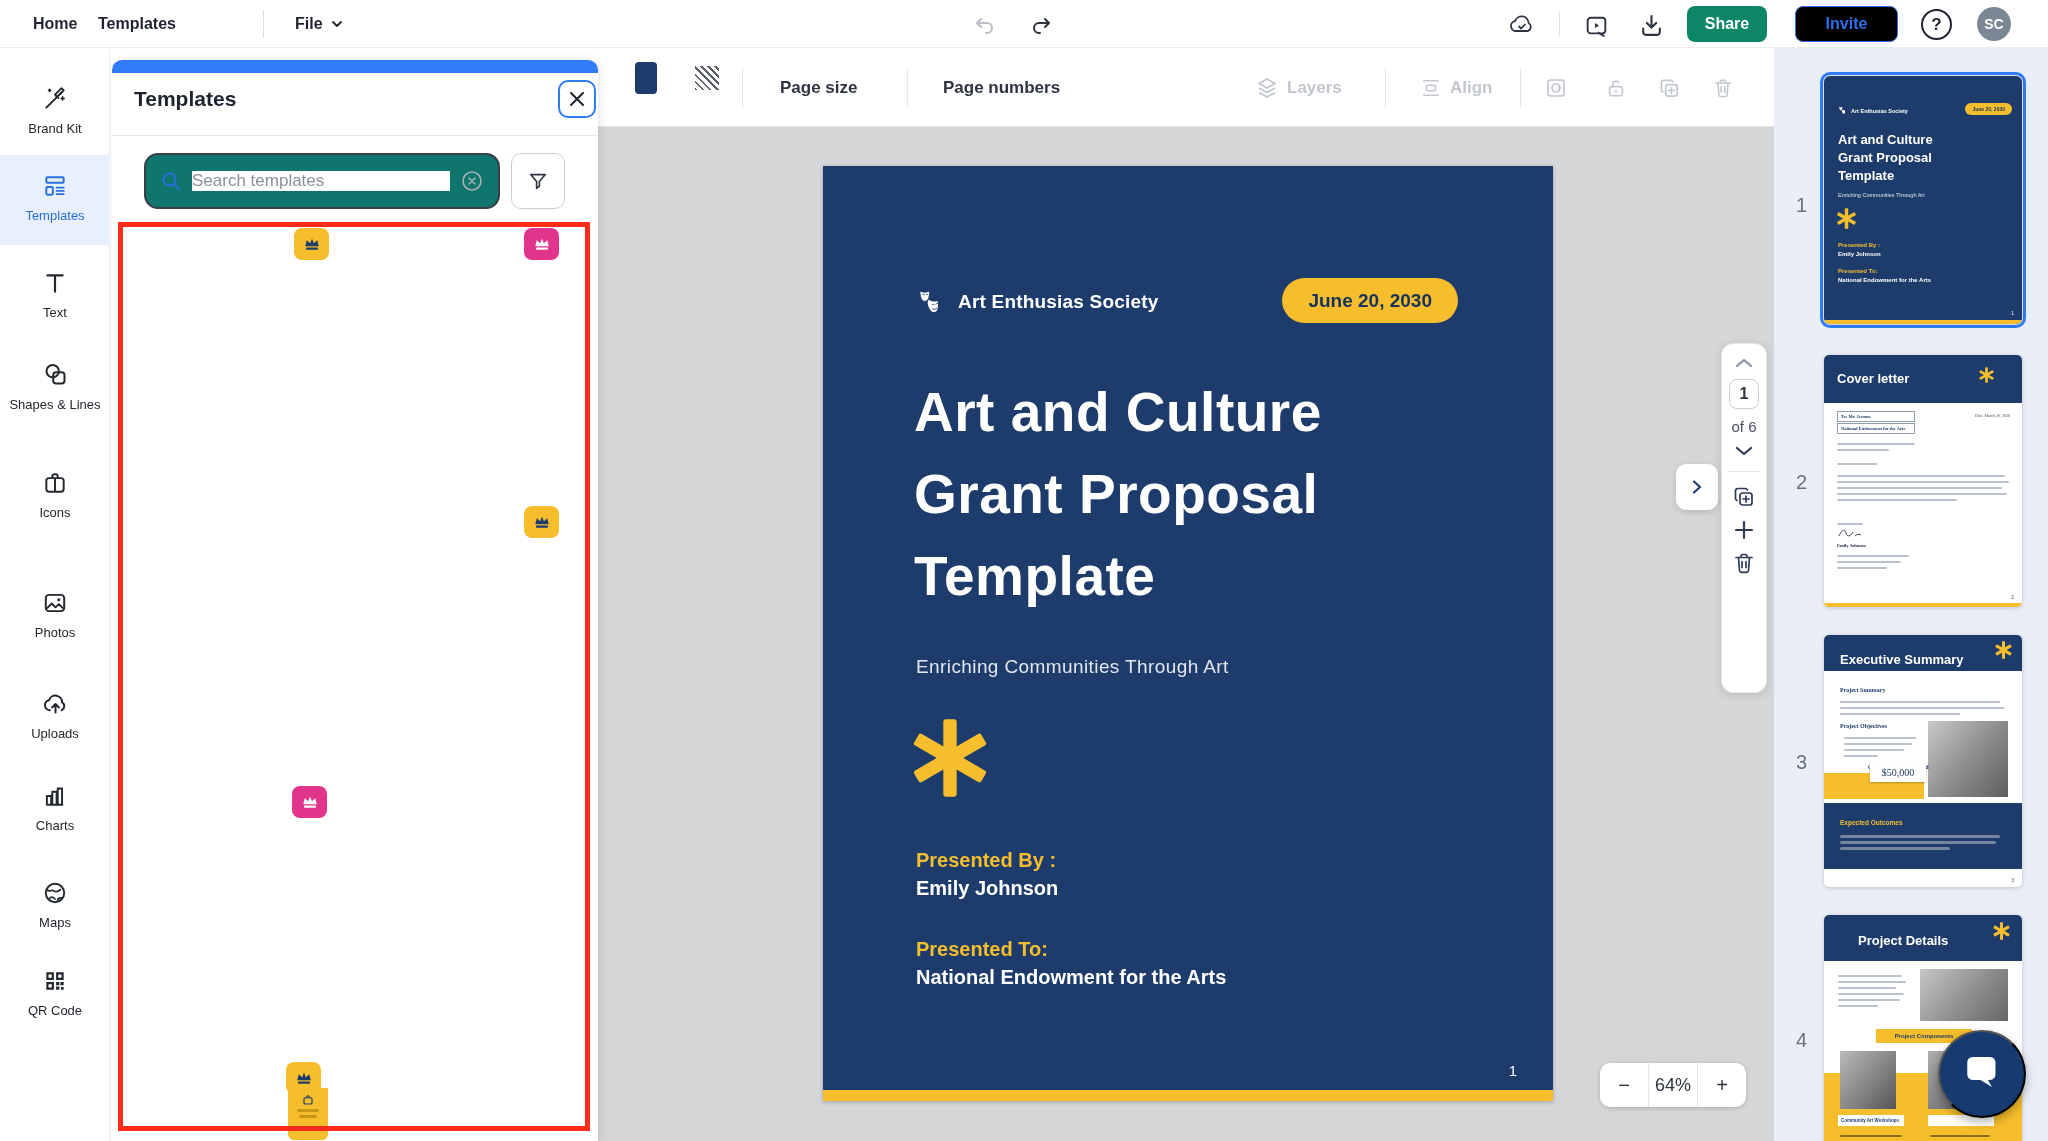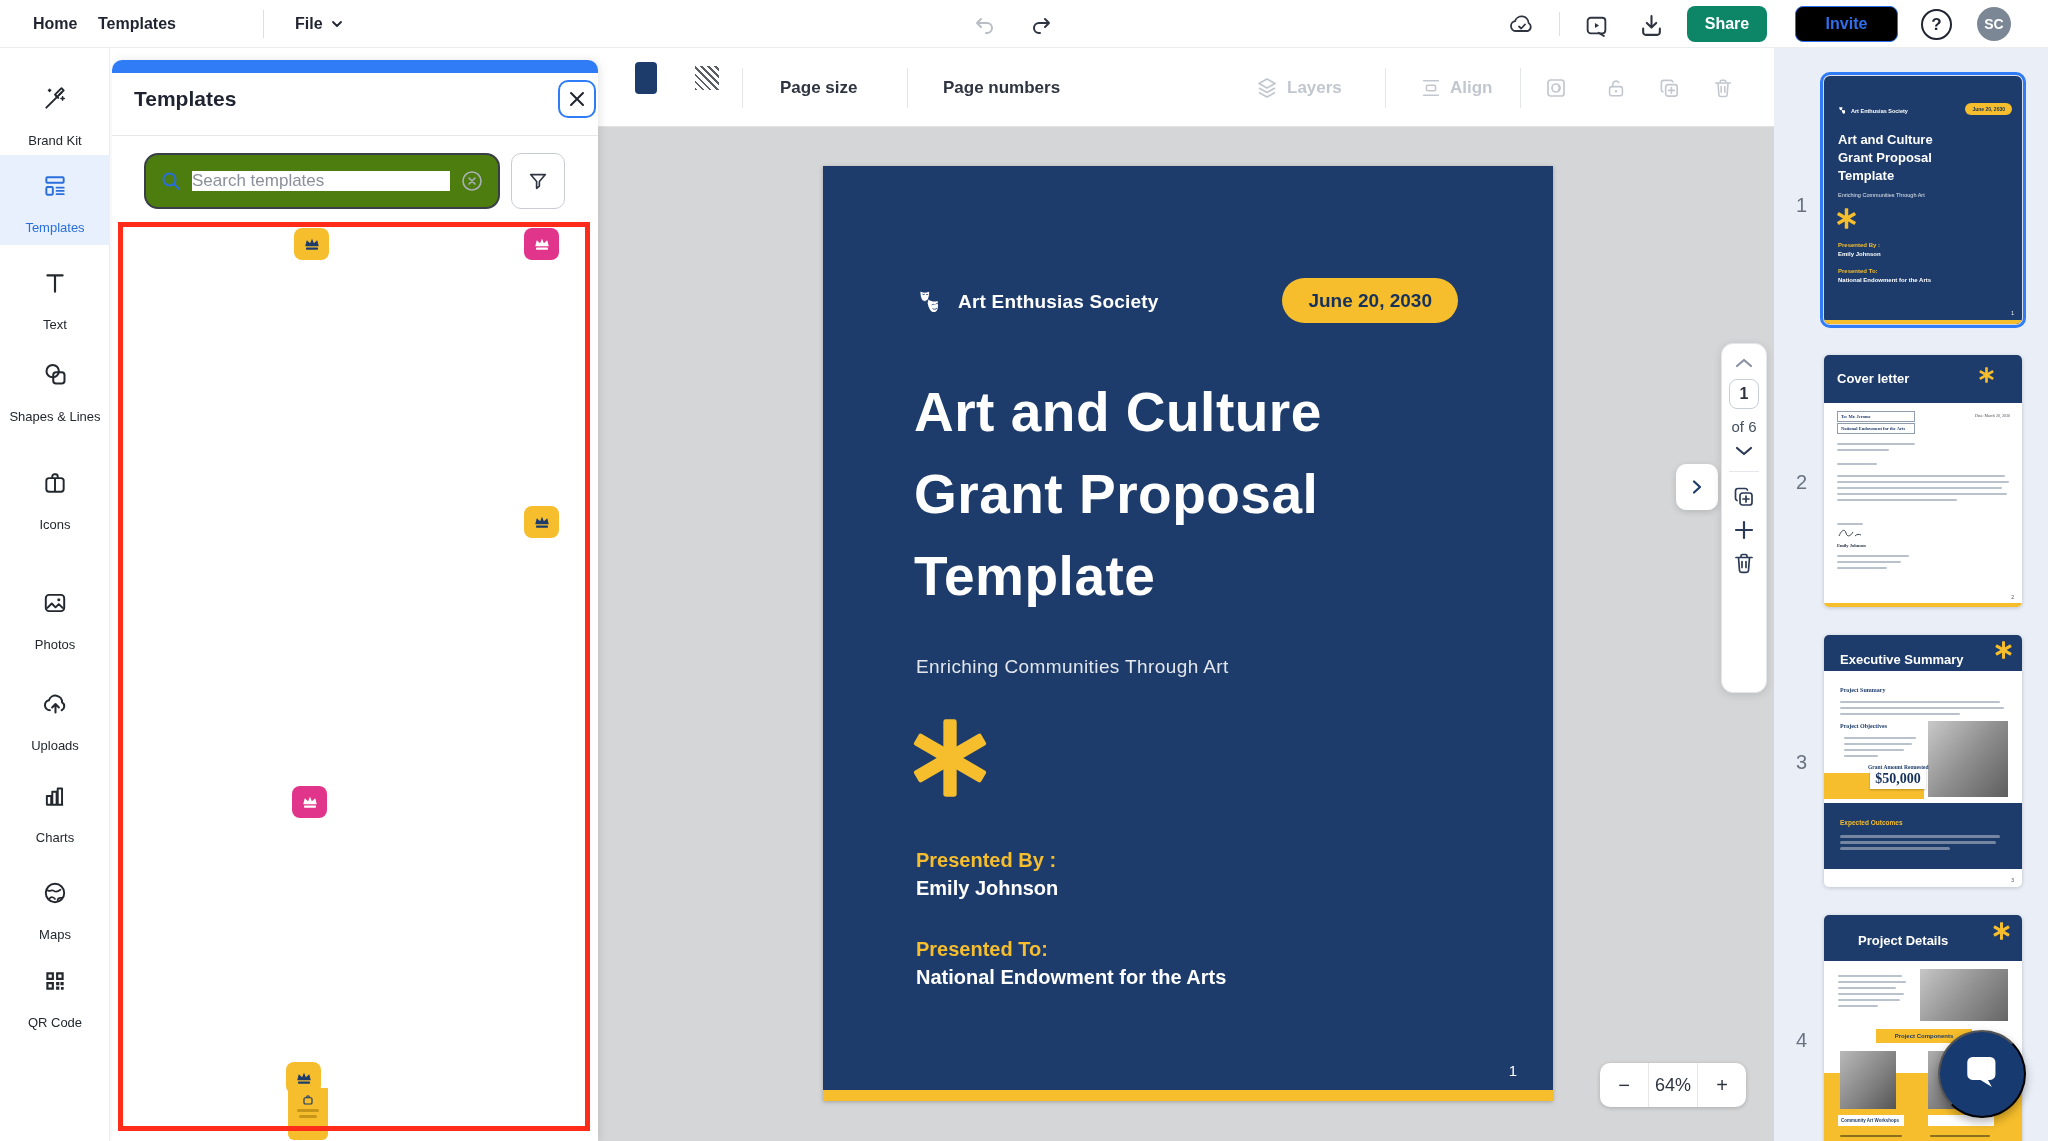--- a/index.html
+++ b/index.html
@@ -14,33 +14,33 @@
 .vdiv{position:absolute;width:1px;background:#dcdfe3}
 .doc-input{position:absolute;left:383px;top:4px;width:355px;height:40px;border:1.5px solid #1f2430;border-radius:8px;font-size:16px;color:#1f2430;padding:0 14px;font-family:"Liberation Sans",sans-serif;background:#fff}
 .icon-btn{position:absolute;top:8px;width:34px;height:34px;display:flex;align-items:center;justify-content:center;color:#2e3440;cursor:pointer}
 .btn-share{position:absolute;left:1687px;top:6px;width:80px;height:36px;background:#0d8668;color:#fff;font-weight:700;font-size:16px;border:none;border-radius:8px;cursor:pointer}
 .btn-invite{position:absolute;left:1795px;top:6px;width:103px;height:36px;background:#000000;color:#2f6fed;font-weight:700;font-size:16px;border:1.5px solid #2f6fed;border-radius:8px;cursor:pointer}
 .avatar{position:absolute;left:1977px;top:7px;width:34px;height:34px;border-radius:50%;background:#7b8794;color:#fff;font-weight:700;font-size:14px;display:flex;align-items:center;justify-content:center}
 .help-circle{position:absolute;left:1921px;top:9px;width:31px;height:31px;border:2px solid #1f2430;border-radius:50%;display:flex;align-items:center;justify-content:center;font-weight:700;font-size:17px;color:#1f2430;cursor:pointer}
 
 
 .sidebar{position:absolute;left:0;top:48px;width:110px;height:1093px;background:#fff;border-right:1px solid #ececec;z-index:10}
-.side-item{position:absolute;left:0;width:110px;display:flex;flex-direction:column;align-items:center;gap:21px;color:#23282f;font-size:13px;cursor:pointer;padding-top:8px}
+.side-item{position:absolute;left:0;width:110px;display:flex;flex-direction:column;align-items:center;gap:9px;color:#23282f;font-size:13px;cursor:pointer;padding-top:8px}
 .side-item .lbl{text-align:center;line-height:15px}
 .side-item.active{background:#e7f0fc;color:#2a6fdb}
 .side-item.active svg{color:#2a6fdb}
 .side-item svg{color:#23282f}
 
 
 .panel{position:absolute;left:112px;top:60px;width:486px;height:1081px;background:#fff;border-radius:10px 10px 0 0;box-shadow:2px 0 8px rgba(0,0,0,.10);z-index:5}
 .panel-topbar{position:absolute;left:0;top:0;width:100%;height:13px;background:#2f7cf6;border-radius:10px 10px 0 0}
 .panel-title{position:absolute;left:22px;top:27px;font-size:21px;font-weight:700;color:#1f2430}
 .panel-close{position:absolute;left:446px;top:20px;width:38px;height:38px;border:2px solid #2f7cf6;border-radius:10px;background:#fff;display:flex;align-items:center;justify-content:center;cursor:pointer;color:#1f2430}
 .panel-hr{position:absolute;left:0;top:75px;width:100%;height:1px;background:#e8e8e8}
-.search-box{position:absolute;left:32px;top:93px;width:356px;height:56px;border:2px solid #3a3f47;border-radius:14px;display:flex;align-items:center;padding:0 14px;gap:10px;background:#4d7c0f}
+.search-box{position:absolute;left:32px;top:93px;width:356px;height:56px;border:2px solid #3a3f47;border-radius:14px;display:flex;align-items:center;padding:0 14px;gap:10px;background:#0f766e}
 .search-box input{border:none;outline:none;flex:1;font-size:17px;color:#4a4f57;font-family:"Liberation Sans",sans-serif}
 .search-box input::placeholder{color:#8a9099}
 .filter-btn{position:absolute;left:399px;top:93px;width:54px;height:56px;border:1px solid #c9cdd3;border-radius:10px;background:#fff;display:flex;align-items:center;justify-content:center;cursor:pointer;color:#2e3440}
 
 
 .tcard{position:absolute;width:204px;height:255px;background:#fff;border:1px solid #e3e3e3;border-radius:6px;box-shadow:0 1px 3px rgba(0,0,0,.10);overflow:hidden;cursor:pointer}
 .badge{position:absolute;width:35px;height:32px;border-radius:8px;display:flex;align-items:center;justify-content:center;z-index:7}
 .badge.yellow{background:#f6be2c;color:#1d3c6b}
 .badge.pink{background:#e1358b;color:#fff}
 .bar{height:3px;background:#c4ccd6;border-radius:2px;margin:4px 0}
@@ -664,21 +664,21 @@
     <span class="abs serif" style="left:16px;top:88px;font-size:6px;font-weight:700;color:#1d3c6b">Project Objectives</span>
     <div class="abs" style="left:20px;top:98px;width:80px">
         <div class="sline" style="width:72px"></div>
         <div class="sline" style="width:68px"></div>
         <div class="sline" style="width:60px"></div>
         <div class="sline" style="width:34px"></div>
       </div>
     <div class="abs" style="left:104px;top:86px;width:80px;height:76px;background:linear-gradient(130deg,#c9c9c9 0%,#8f8f8f 50%,#5e5e5e 100%)"></div>
     <div class="abs" style="left:0;top:138px;width:100px;height:26px;background:#f6be2c"></div>
     <span class="abs serif" style="left:44px;top:129px;font-size:5.5px;font-weight:700;color:#1d3c6b">Grant Amount Requested</span>
-    <div class="abs serif" style="left:46px;top:134px;width:56px;height:20px;background:#fff;box-shadow:0 1px 2px rgba(0,0,0,.25);display:flex;align-items:center;justify-content:center;font-size:14px;font-weight:700;color:#16325c">$50,000</div>
+    <div class="abs serif" style="left:46px;top:127px;width:56px;height:20px;background:#fff;box-shadow:0 1px 2px rgba(0,0,0,.25);display:flex;align-items:center;justify-content:center;font-size:10px;font-weight:400;color:#16325c">$50,000</div>
     <div class="abs" style="left:0;top:168px;width:198px;height:66px;background:#1d3c6b;padding:8px 16px">
       <span style="font-size:6.5px;font-weight:700;color:#f6be2c">Expected Outcomes</span>
       <div class="sline nav" style="width:160px;margin-top:6px"></div><div class="sline nav" style="width:156px"></div><div class="sline nav" style="width:110px"></div>
     </div>
     <span class="abs" style="right:8px;bottom:4px;color:#47505c;font-size:5px">3</span>
   </div>
 
   <div class="thumb" style="top:867px;height:252px">
     <div class="th-head" style="height:46px">
       <span class="abs" style="left:34px;top:18px;font-weight:800;font-size:13px">Project Details</span>

